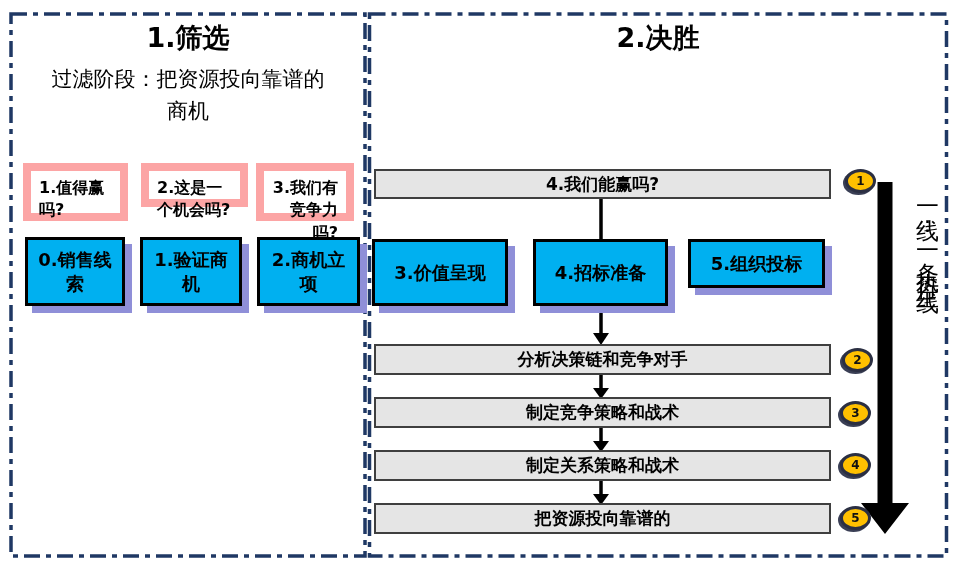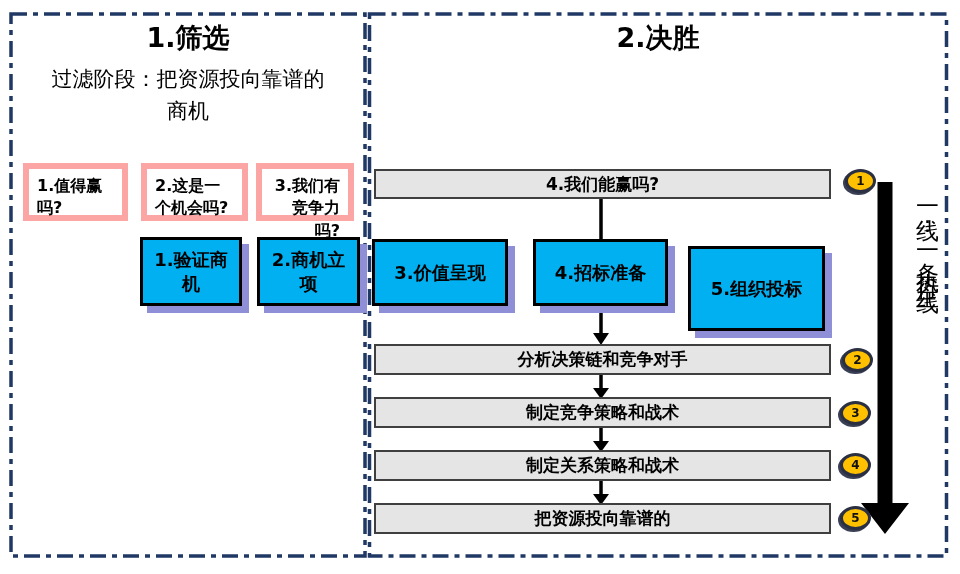--- a/index.html
+++ b/index.html
@@ -10,21 +10,21 @@
   }
   .abs { position:absolute; box-sizing:border-box; }
   #overlay { position:absolute; left:0; top:0; width:960px; height:574px; }
 
   .panel-title { font-weight:bold; font-size:27px; text-align:center; }
   .subtitle { font-size:21px; text-align:center; white-space:pre-line; line-height:1.5; }
   .seg { white-space:pre-line; }
   .seg.b { font-weight:bold; }
 
   .qbox {
-    background:#ffffff; border:6px solid #fca5a5;
+    background:#ffffff; border:8px solid #fca5a5;
     font-weight:bold; font-size:16px; line-height:1.4;
     padding:6px 8px; white-space:pre-line; text-align:left;
   }
   .stage {
     background:#00b0f0; border:3px solid #000;
     box-shadow:7px 7px 0 #8f8fd8;
     font-weight:bold; font-size:18px; line-height:1.3;
     display:flex; align-items:center; justify-content:center;
     text-align:center; white-space:pre-line;
   }
@@ -41,32 +41,32 @@
   }
   .vtext {
     writing-mode:vertical-rl; text-orientation:upright;
     font-size:23px; letter-spacing:7px; line-height:1;
   }
 
   
   #lpanel-title { left:10px;  top:20px;  width:356px; }
   #lpanel-sub   { left:28px;  top:64px;  width:320px; }
   #q1  { left:23px;  top:163px; width:105px; height:58px; }
-  #q2  { left:141px; top:163px; width:107px; height:58px; }
+  #q2  { left:141px; top:163px; width:107px; height:44px; }
   #q3  { left:256px; top:163px; width:98px; height:58px;text-align:right; }
   #ls1 { left:25px;  top:237px; width:100px; height:69px; }
   #ls2 { left:140px; top:237px; width:102px; height:69px; }
   #ls3 { left:257px; top:237px; width:103px; height:69px; }
 
   #rpanel-title { left:369px; top:20px; width:578px; }
   #rpanel-sub   { left:373px; top:70px; width:568px; font-size:20px; }
   #topq { left:374px; top:169px; width:457px; height:30px; }
   #rs1  { left:372px; top:239px; width:136px; height:67px; }
   #rs2  { left:533px; top:239px; width:135px; height:67px; }
-  #rs3  { left:688px; top:246px; width:137px; height:85px;text-align:right; }
+  #rs3  { left:688px; top:239px; width:137px; height:49px;text-align:right; }
   #st1  { left:374px; top:344px; width:457px; height:31px; }
   #st2  { left:374px; top:397px; width:457px; height:31px; }
   #st3  { left:374px; top:450px; width:457px; height:31px; }
   #st4  { left:374px; top:503px; width:457px; height:31px; }
 
   #c1 { left:845px; top:169px; width:31px; height:24px; }
   #c2 { left:842px; top:348px; width:31px; height:24px; }
   #c3 { left:840px; top:401px; width:31px; height:24px; }
   #c4 { left:840px; top:453px; width:31px; height:24px; }
   #c5 { left:840px; top:506px; width:31px; height:24px; }
@@ -100,20 +100,22 @@
   <div class="abs subtitle" id="lpanel-sub">过滤阶段：把资源投向靠谱的
 商机</div>
 
   <div class="abs qbox" id="q1">1.值得赢
 吗?</div>
   <div class="abs qbox" id="q2">2.这是一
 个机会吗?</div>
   <div class="abs qbox" id="q3">3.我们有
 竞争力吗?</div>
 
+  <div class="abs stage" id="ls1">0.销售线
+索</div>
   <div class="abs stage" id="ls2">1.验证商
 机</div>
   <div class="abs stage" id="ls3">2.商机立
 项</div>
 
   <div class="abs panel-title" id="rpanel-title">2.决胜</div>
 
   <div class="abs wbox" id="topq">4.我们能赢吗?</div>
 
   <div class="abs stage" id="rs1">3.价值呈现</div>

